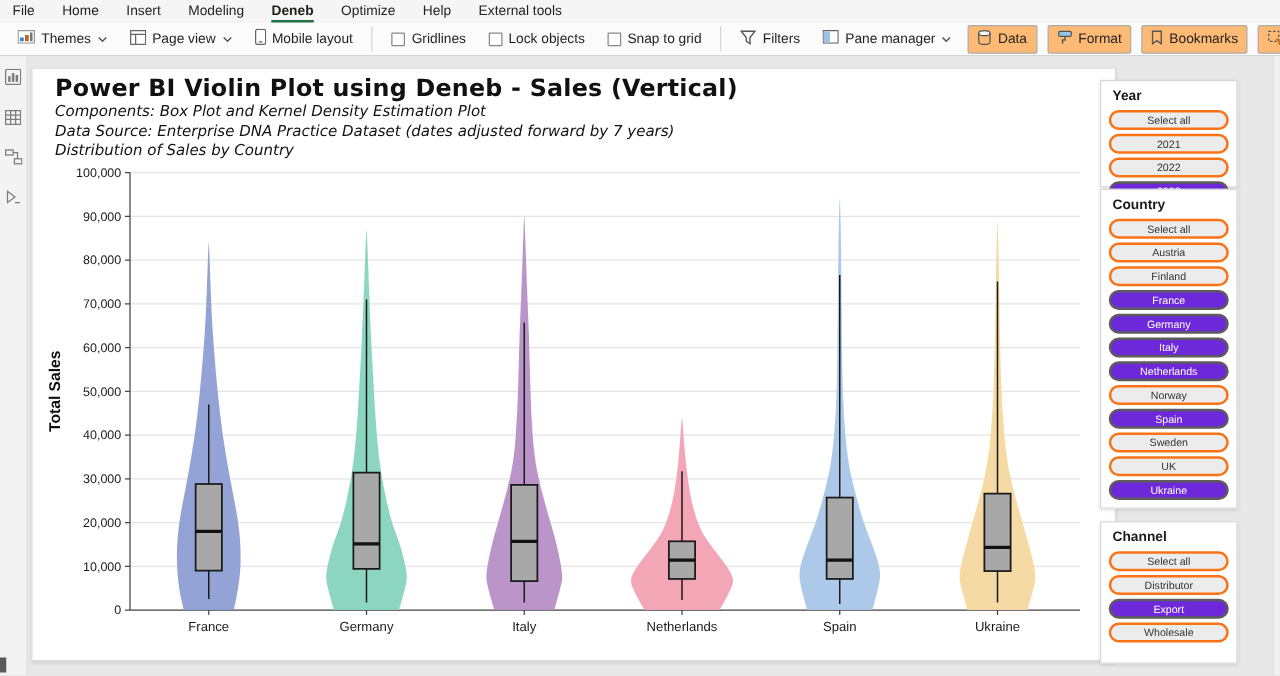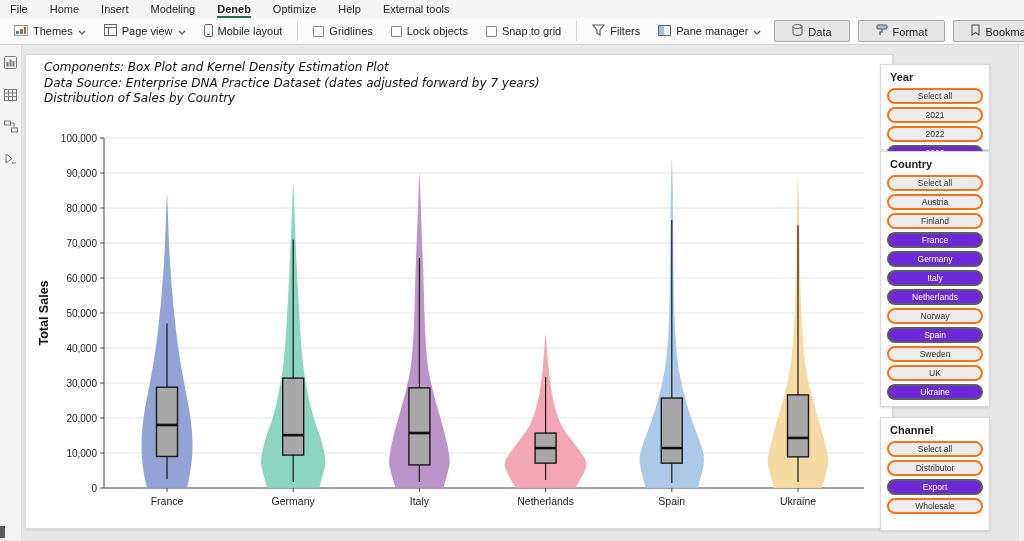--- a/index.html
+++ b/index.html
@@ -12,21 +12,21 @@
   .menubar .mi { cursor:default; padding:2px 0 1px; border-bottom:2px solid transparent; }
   .menubar .mi.active { font-weight:700; border-bottom:2px solid #217346; }
 
   
   .ribbon { height:27px; background:#fbfbfb; border-bottom:1px solid #d4d4d4;
     display:flex; align-items:center; padding:0 4px 0 8px; gap:6px; font-size:11px;
     white-space:nowrap; overflow:hidden; }
   .rb { display:flex; align-items:center; gap:5px; padding:3px 6px; border-radius:2px; }
   .rb svg { flex:0 0 auto; }
   .sep { width:1px; height:20px; background:#d6d6d6; margin:0 3px; flex:0 0 auto; }
-  .boxed { border:1px solid #ababab; background:#e5e5e5; padding:3px 17px; margin:0 1px;align-items:flex-end; }
+  .boxed { border:1px solid #ababab; background:#fdba74; padding:3px 7px; margin:0 1px; }
   .chk { width:11px; height:11px; border:1px solid #8a8886; background:#fff; border-radius:1px; display:inline-block; }
   .chev { display:inline-block; }
 
   
   .workspace { position:relative; height:495px; }
   .rail { position:absolute; left:0; top:0; width:22px; height:100%;
     background:#f3f3f3; border-right:1px solid #ddd; display:flex; flex-direction:column;
     align-items:center; padding-top:10px; gap:14px; }
   .rail svg { opacity:.75; }
   .rail-nub { position:absolute; left:0; bottom:2px; width:5px; height:12px; background:#5a5a5a; }
@@ -182,20 +182,21 @@
         </svg></span>
     <span><svg width="13" height="13">
           <path d="M2,2 L8,6.5 L2,11 Z" fill="none" stroke="#555"></path>
           <line x1="8" y1="11" x2="12" y2="11" stroke="#555"></line>
         </svg></span>
     <span class="rail-nub"></span>
   </div>
 
   <div class="card chart-card">
     <div class="chart-titles">
+      <div class="chart-title">Power BI Violin Plot using Deneb - Sales (Vertical)</div>
       <div class="chart-sub">Components: Box Plot and Kernel Density Estimation Plot</div>
       <div class="chart-sub">Data Source: Enterprise DNA Practice Dataset (dates adjusted forward by 7 years)</div>
       <div class="chart-sub">Distribution of Sales by Country</div>
     </div>
     <svg id="chart-svg" class="chart-svg" viewBox="0 0 868 475">
         <line x1="74" y1="433" x2="78" y2="433" stroke="#444" stroke-width="1"></line>
         <text x="71" y="436.5" text-anchor="end" font-size="10" font-family="Liberation Sans, sans-serif" fill="#1a1a1a">0</text>
         <line x1="78" y1="398" x2="838" y2="398" stroke="#e4e4e4" stroke-width="1"></line>
         <line x1="74" y1="398" x2="78" y2="398" stroke="#444" stroke-width="1"></line>
         <text x="71" y="401.5" text-anchor="end" font-size="10" font-family="Liberation Sans, sans-serif" fill="#1a1a1a">10,000</text>

